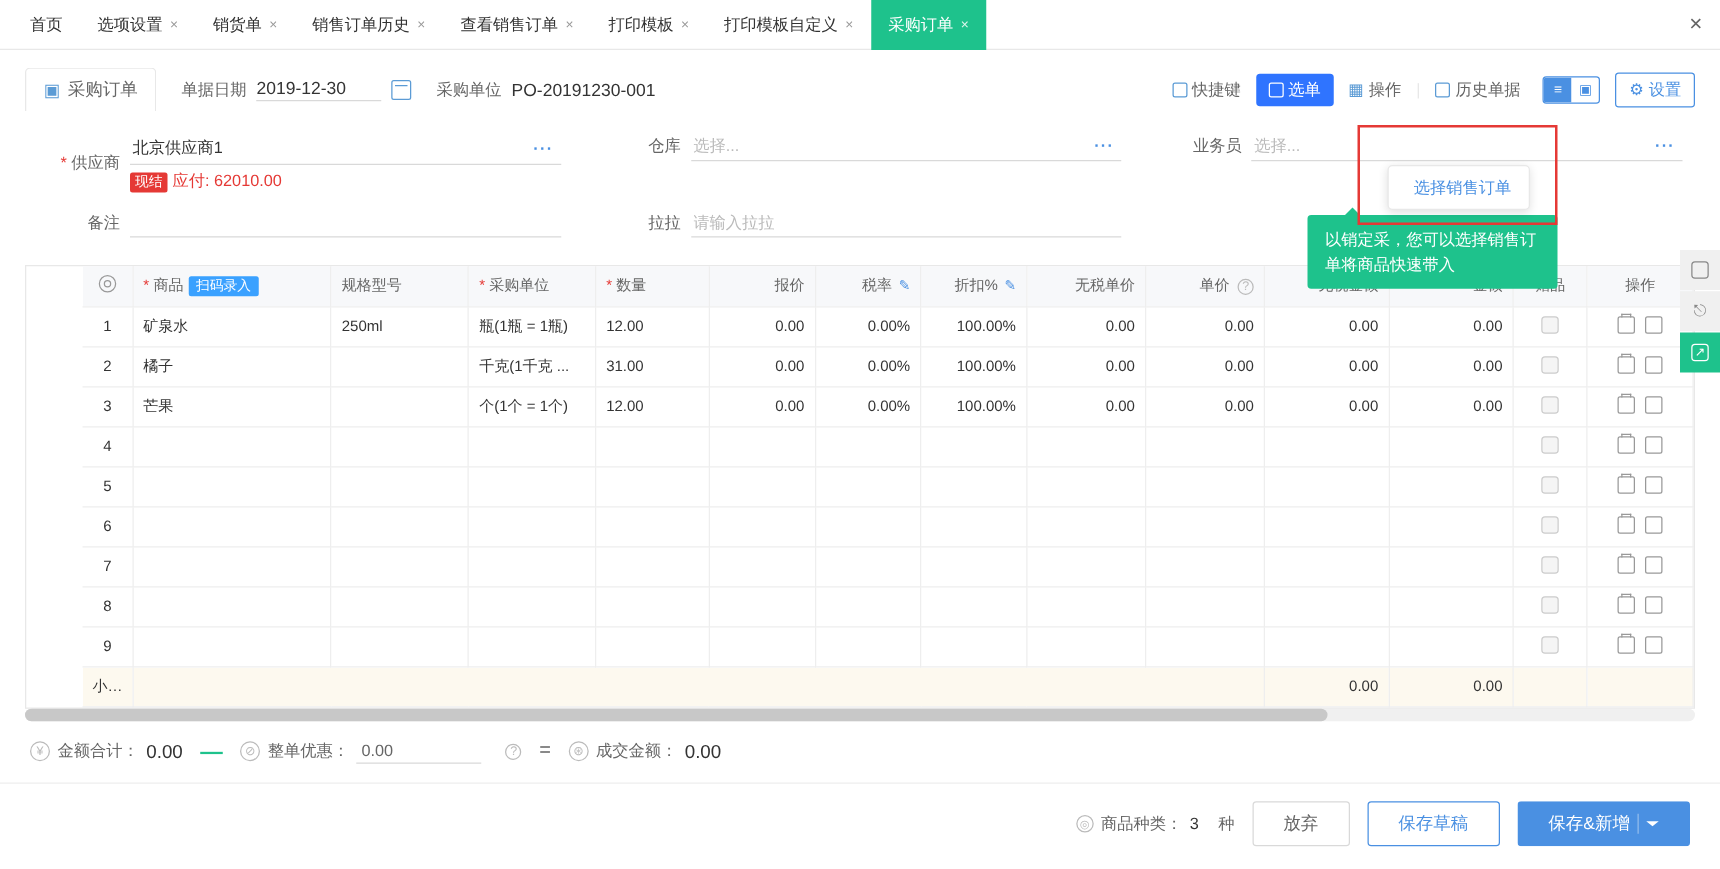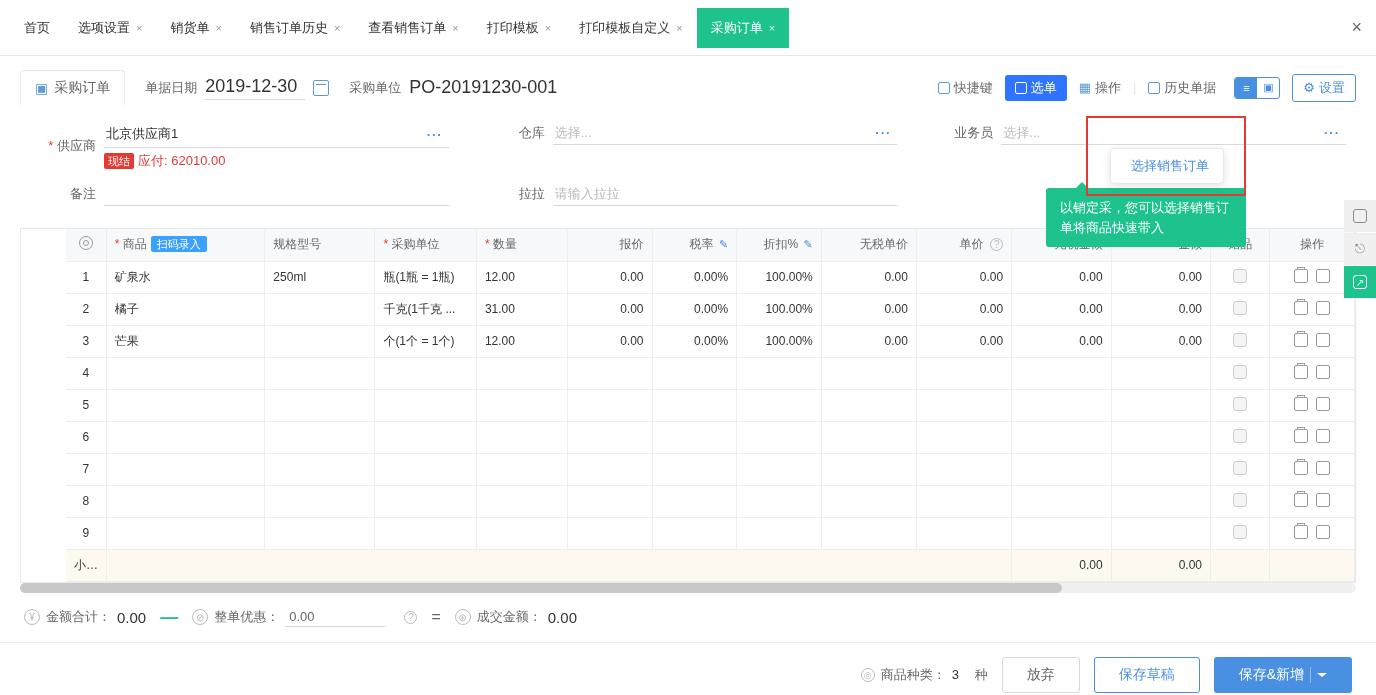--- a/index.html
+++ b/index.html
@@ -1,32 +1,32 @@
 <!DOCTYPE html>
 <html><head>
 <meta charset="utf-8">
 <style>
 * { margin: 0; padding: 0; box-sizing: border-box; }
 body { font-family: -apple-system, "PingFang SC", "Microsoft YaHei", sans-serif; font-size: 13px; color: #333; background: #fff; }
 
 
-.tabs { display: flex; align-items: center; height: 56px; border-bottom: 1px solid #e8e8e8; padding: 0 10px; position: relative; }
+.tabs { display: flex; align-items: center; height: 40px; border-bottom: 1px solid #e8e8e8; padding: 0 10px; position: relative; }
 .tab { padding: 0 14px; height: 40px; display: flex; align-items: center; cursor: pointer; color: #333; gap: 6px; }
 .tab.active { background: #1ec28c; color: #fff; }
 .tab .close { font-size: 11px; color: #999; }
 .tab.active .close { color: #e0f7ee; }
 .tabs-close { position: absolute; right: 14px; font-size: 18px; color: #666; cursor: pointer; }
 
 
 .doc-header { display: flex; align-items: center; padding: 14px 20px 8px; position: relative; }
 .doc-tab { border: 1px solid #e8e8e8; border-bottom: none; border-radius: 4px 4px 0 0; padding: 8px 14px; display: flex; align-items: center; gap: 6px; color: #666; font-size: 14px; }
 .doc-tab .ic { color: #5b9bd5; }
 .doc-field { display: flex; align-items: center; gap: 8px; margin-left: 20px; }
 .doc-field .lbl { color: #666; }
-.doc-field .val { font-size: 18px; color: #333; }
+.doc-field .val { font-size: 14px; color: #333; }
 .date-underline { border-bottom: 1px solid #d9d9d9; padding-bottom: 2px; min-width: 100px; display: inline-block; }
 .cal-ic { width:16px; height:16px; border:1px solid #5b9bd5; border-radius:2px; position:relative; }
 .cal-ic::before { content:""; position:absolute; top:3px; left:2px; right:2px; border-top:1px solid #5b9bd5; }
 
 
 .tool-right { margin-left: auto; display: flex; align-items: center; gap: 6px; }
 .tool-link { display:flex; align-items:center; gap:4px; color:#666; padding:4px 6px; font-size:13px; cursor:pointer; }
 .tool-link .sq { width:12px; height:12px; border:1px solid #5b9bd5; border-radius:2px; }
 .tool-link.selected { background:#2f74ff; color:#fff; border-radius:3px; padding:4px 10px; }
 .tool-link.selected .sq { border-color:#fff; }

